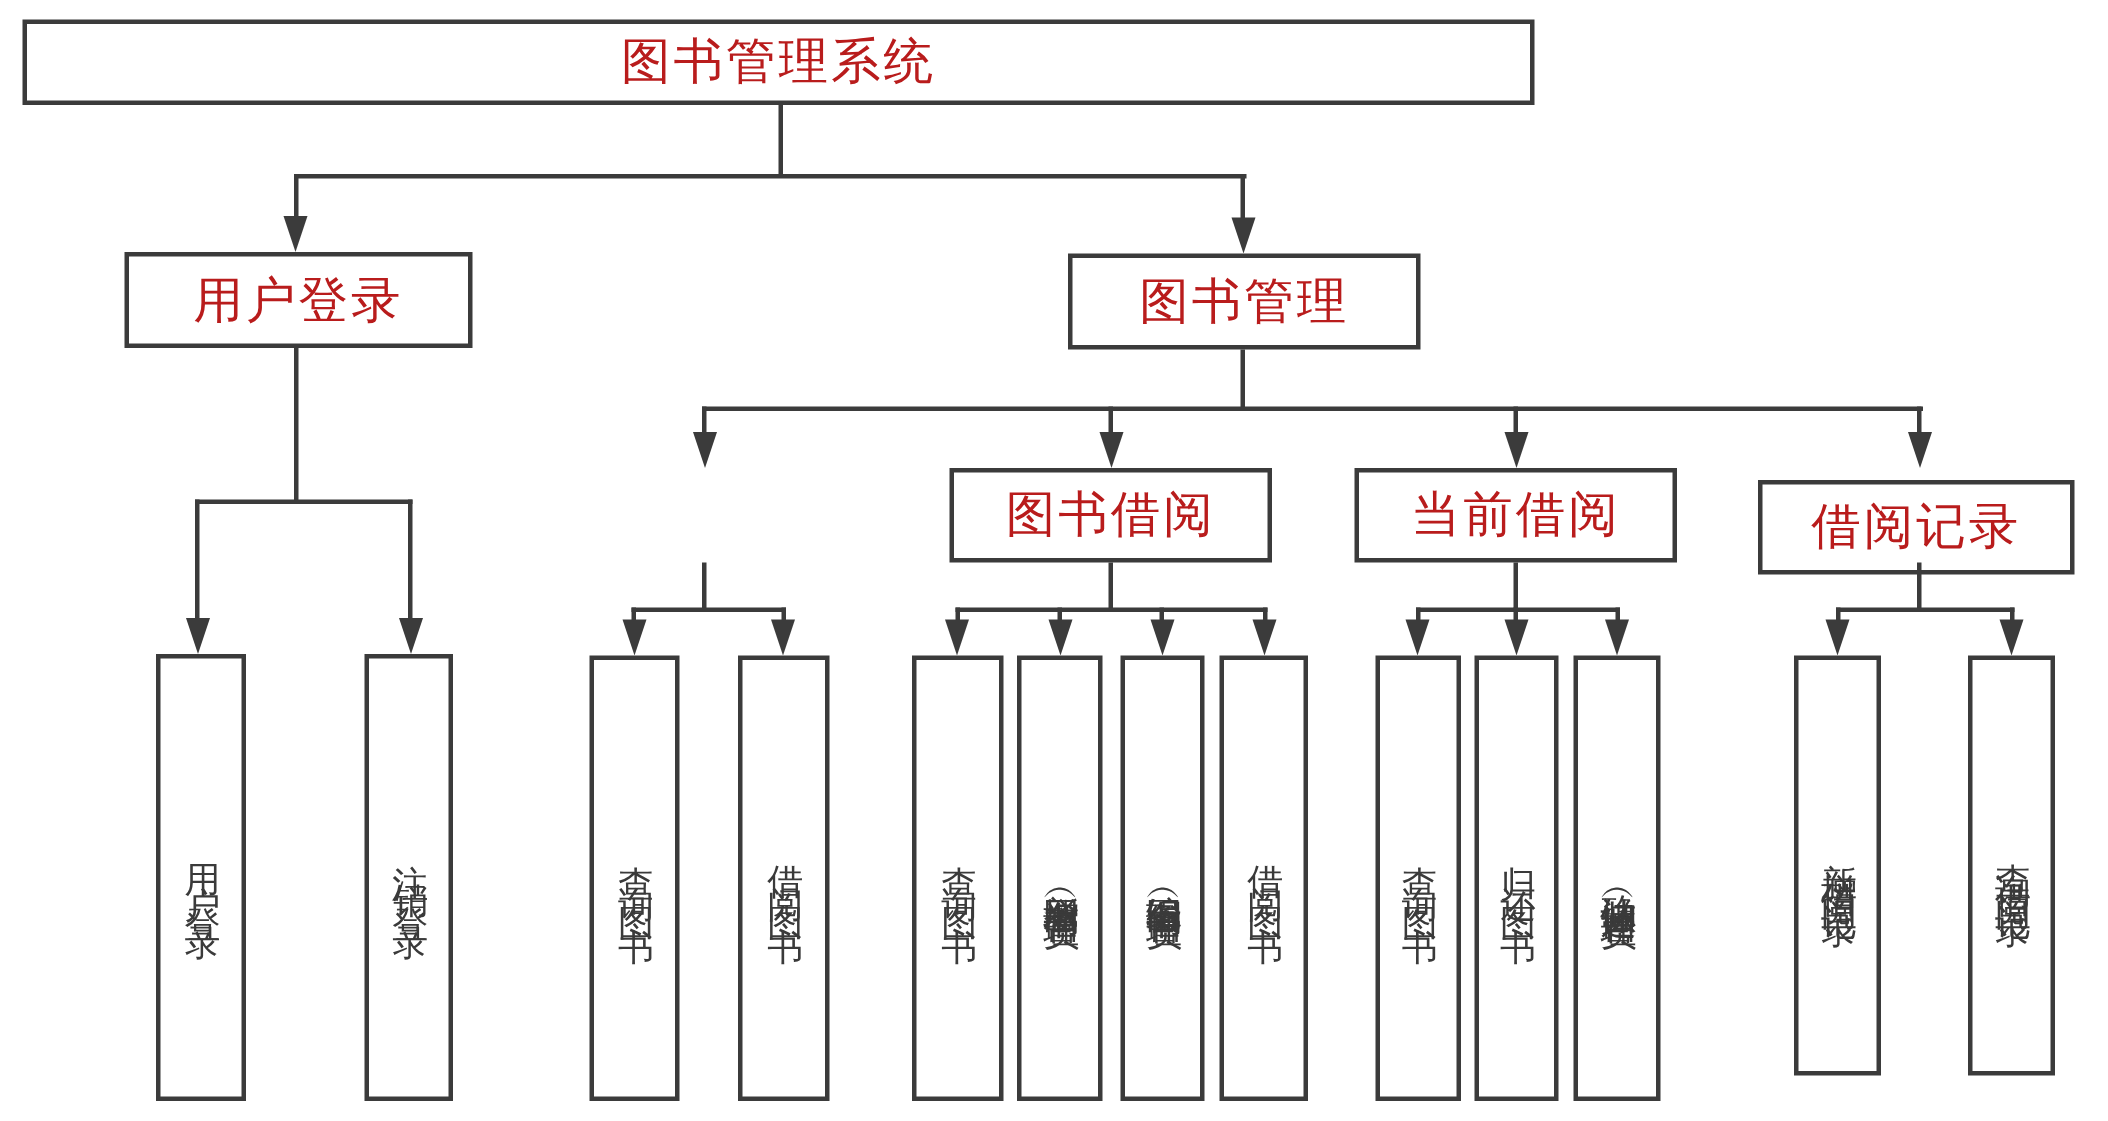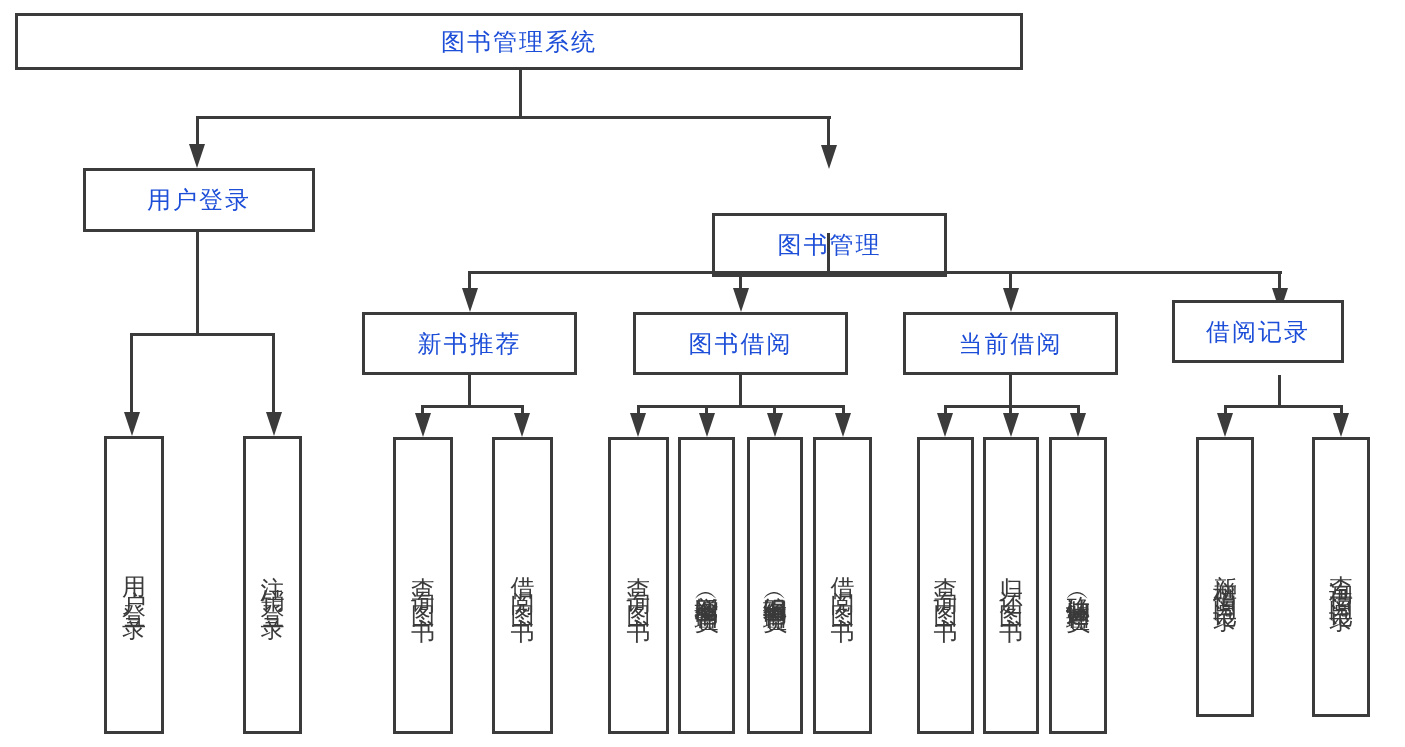--- a/index.html
+++ b/index.html
@@ -4,21 +4,21 @@
 <style>
   html,body{margin:0;padding:0;background:#ffffff;}
   #stage{
     position:relative;width:1405px;height:747px;background:#ffffff;overflow:hidden;
     font-family:"Liberation Sans", sans-serif;
   }
   .n{
     position:absolute;box-sizing:border-box;background:#ffffff;
     border:3px solid #3b3b3b;display:flex;align-items:center;justify-content:center;
   }
-  .n > span{font-size:24px;color:#1d4ed8;letter-spacing:2px;white-space:nowrap;}
+  .n > span{font-size:33px;color:#b91c1c;letter-spacing:2px;white-space:nowrap;}
   .vn > span{
     display:block;font-size:24px;color:#3a3a3a;white-space:nowrap;
     writing-mode:vertical-rl;text-orientation:mixed;
   }
   .ls14 > span{letter-spacing:14px;}
   .ls7  > span{letter-spacing:7px;}
   .ls2  > span{letter-spacing:2px;}
   .vl{position:absolute;width:3px;background:#3b3b3b;}
   .hl{position:absolute;height:3px;background:#3b3b3b;}
   .ar{
@@ -43,21 +43,21 @@
   <div class="vl" style="left:519px;top:70px;height:48px;"></div>
   <div class="hl" style="left:196px;top:116px;width:635px;"></div>
   <div class="vl" style="left:196px;top:116px;height:32px;"></div>
   <div class="vl" style="left:827px;top:116px;height:33px;"></div>
   <div class="ar" style="left:189px;top:144px;"></div>
   <div class="ar" style="left:821px;top:145px;"></div>
 
   <div class="n" style="left:83px;top:168px;width:232px;height:64px;">
     <span>用户登录</span>
   </div>
-  <div class="n" style="left:712px;top:169px;width:235px;height:64px;margin-top:44px;">
+  <div class="n" style="left:712px;top:169px;width:235px;height:64px;">
     <span>图书管理</span>
   </div>
 
   <div class="vl" style="left:196px;top:232px;height:104px;"></div>
   <div class="hl" style="left:130px;top:333px;width:145px;"></div>
   <div class="vl" style="left:130px;top:333px;height:82px;"></div>
   <div class="vl" style="left:272px;top:333px;height:82px;"></div>
   <div class="ar" style="left:124px;top:412px;"></div>
   <div class="ar" style="left:266px;top:412px;"></div>
 
@@ -65,30 +65,27 @@
   <div class="hl" style="left:468px;top:271px;width:814px;"></div>
   <div class="vl" style="left:468px;top:271px;height:20px;"></div>
   <div class="vl" style="left:739px;top:271px;height:20px;"></div>
   <div class="vl" style="left:1009px;top:271px;height:20px;"></div>
   <div class="vl" style="left:1278px;top:271px;height:20px;"></div>
   <div class="ar" style="left:462px;top:288px;"></div>
   <div class="ar" style="left:733px;top:288px;"></div>
   <div class="ar" style="left:1003px;top:288px;"></div>
   <div class="ar" style="left:1272px;top:288px;"></div>
 
-  <div class="n" style="left:362px;top:312px;width:215px;height:63px;">
-    <span>新书推荐</span>
-  </div>
   <div class="n" style="left:903px;top:312px;width:215px;height:63px;">
     <span>当前借阅</span>
   </div>
   <div class="n" style="left:633px;top:312px;width:215px;height:63px;">
     <span>图书借阅</span>
   </div>
-  <div class="n" style="left:1172px;top:300px;width:172px;height:63px;">
+  <div class="n" style="left:1172px;top:320px;width:211px;height:63px;">
     <span>借阅记录</span>
   </div>
 
   <div class="vl" style="left:468px;top:375px;height:33px;"></div>
   <div class="hl" style="left:421px;top:405px;width:103px;"></div>
   <div class="vl" style="left:421px;top:405px;height:12px;"></div>
   <div class="vl" style="left:521px;top:405px;height:12px;"></div>
   <div class="ar" style="left:415px;top:413px;"></div>
   <div class="ar" style="left:514px;top:413px;"></div>
 

